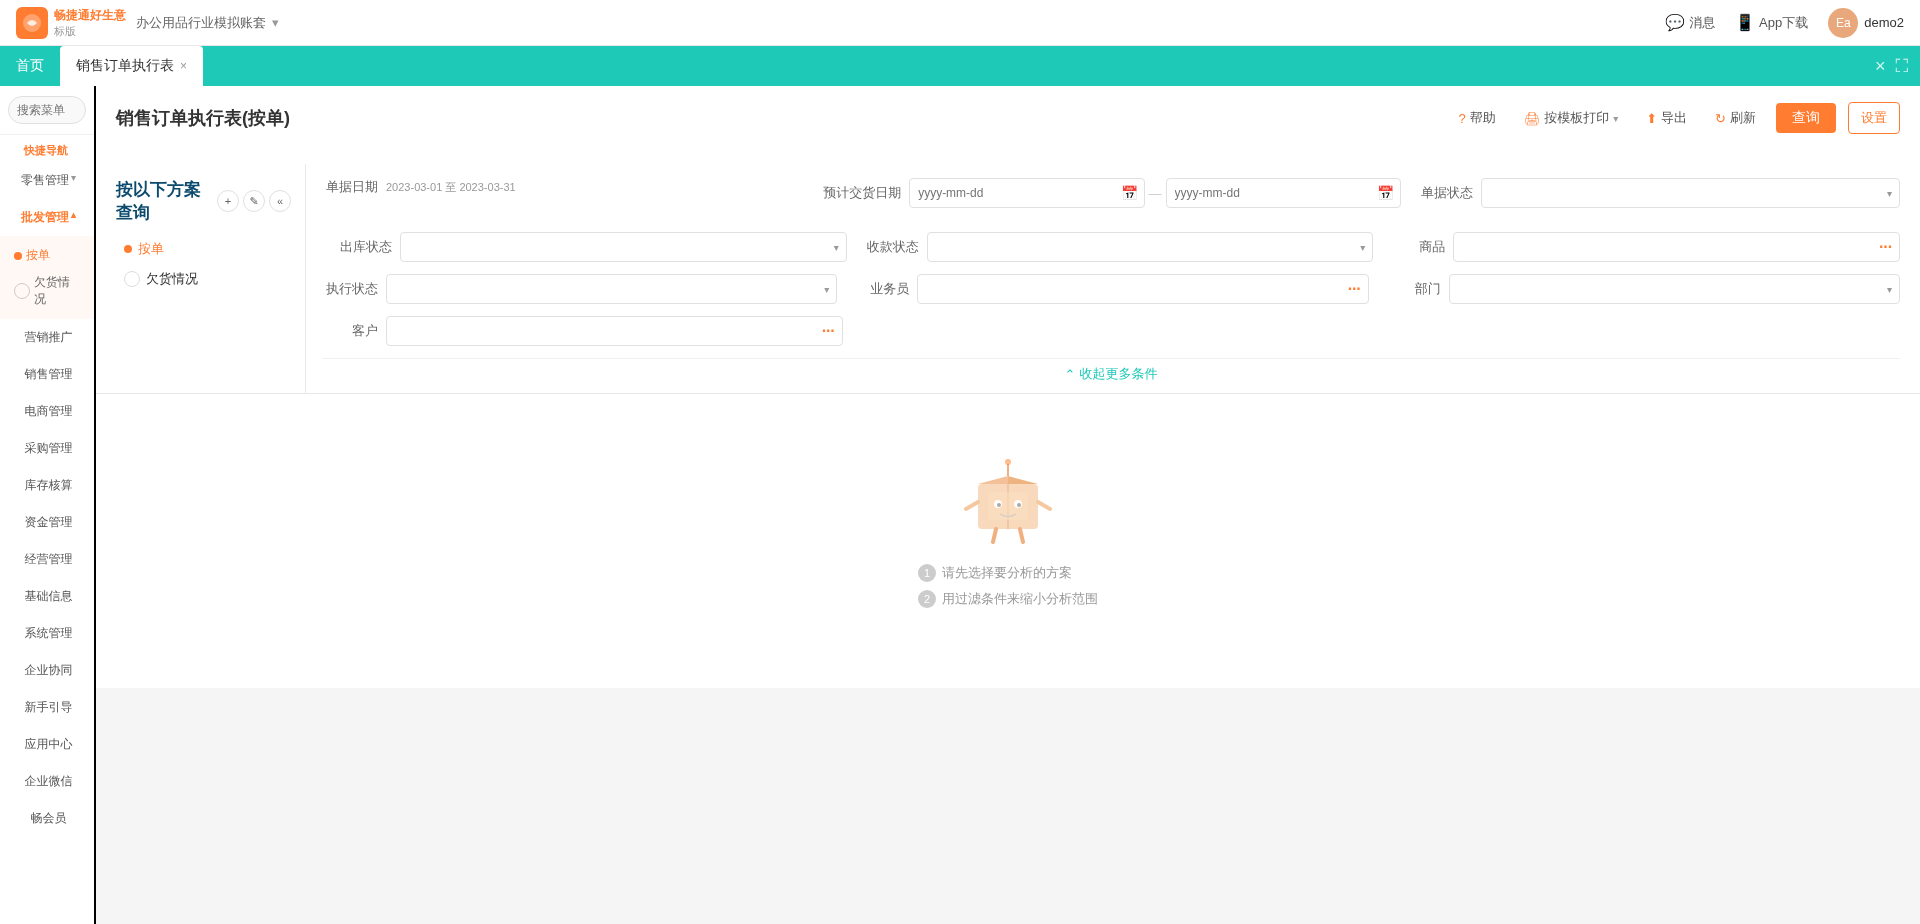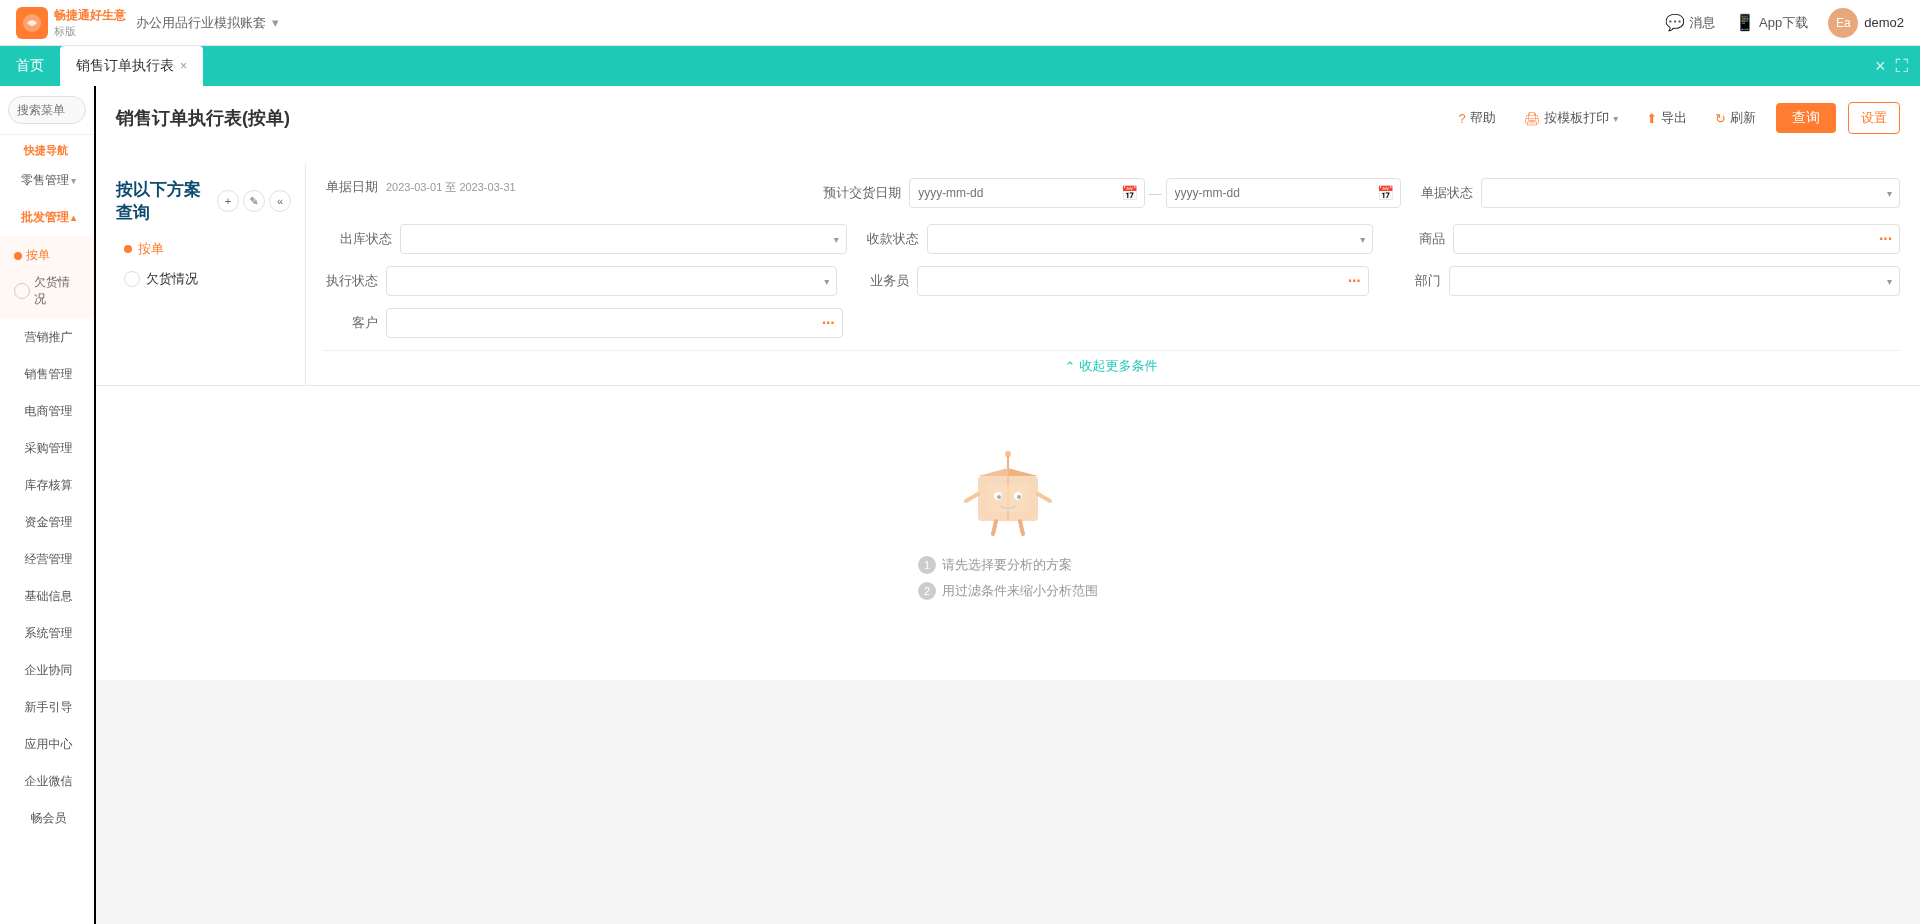--- a/index.html
+++ b/index.html
@@ -93,21 +93,20 @@
       padding: 10px 6px;
       text-align: center;
       cursor: pointer;
       color: #555;
       font-size: 12px;
       border-left: 3px solid transparent;
     }
     .sidebar-item.active-group { color: #ff7c30; font-weight: bold; }
     .sidebar-item-with-arrow {
       display: flex;
-      align-items: center;
       justify-content: center;
       gap: 2px;
     }
 
     
     .content-area {
       flex: 1;
       overflow-y: auto;
       background: #f5f5f5;
       padding: 0;
@@ -406,21 +405,21 @@
             <span>按单</span>
           </div>
           <div class="filter-scheme-item">
             <div style="width:16px;height:16px;border:1px solid #ddd;border-radius:50%;display:flex;align-items:center;justify-content:center;"></div>
             <span>欠货情况</span>
           </div>
         </div>
 
         <div style="flex:1;padding:14px 0 0 16px;">
 
-          <div style="display:flex;align-items:flex-start;gap:16px;margin-bottom:16px;">
+          <div style="display:flex;align-items:flex-start;gap:16px;margin-bottom:24px;">
 
             <div style="flex:1;display:flex;flex-direction:column;gap:4px;">
               <div style="display:flex;align-items:center;gap:8px;">
                 <span class="fi-label">单据日期</span>
                 <div style="flex:1;display:flex;flex-direction:column;gap:3px;">
                   <div style="font-size:11px;color:#999;">2023-03-01 至 2023-03-31</div>
                 </div>
               </div>
             </div>
 

